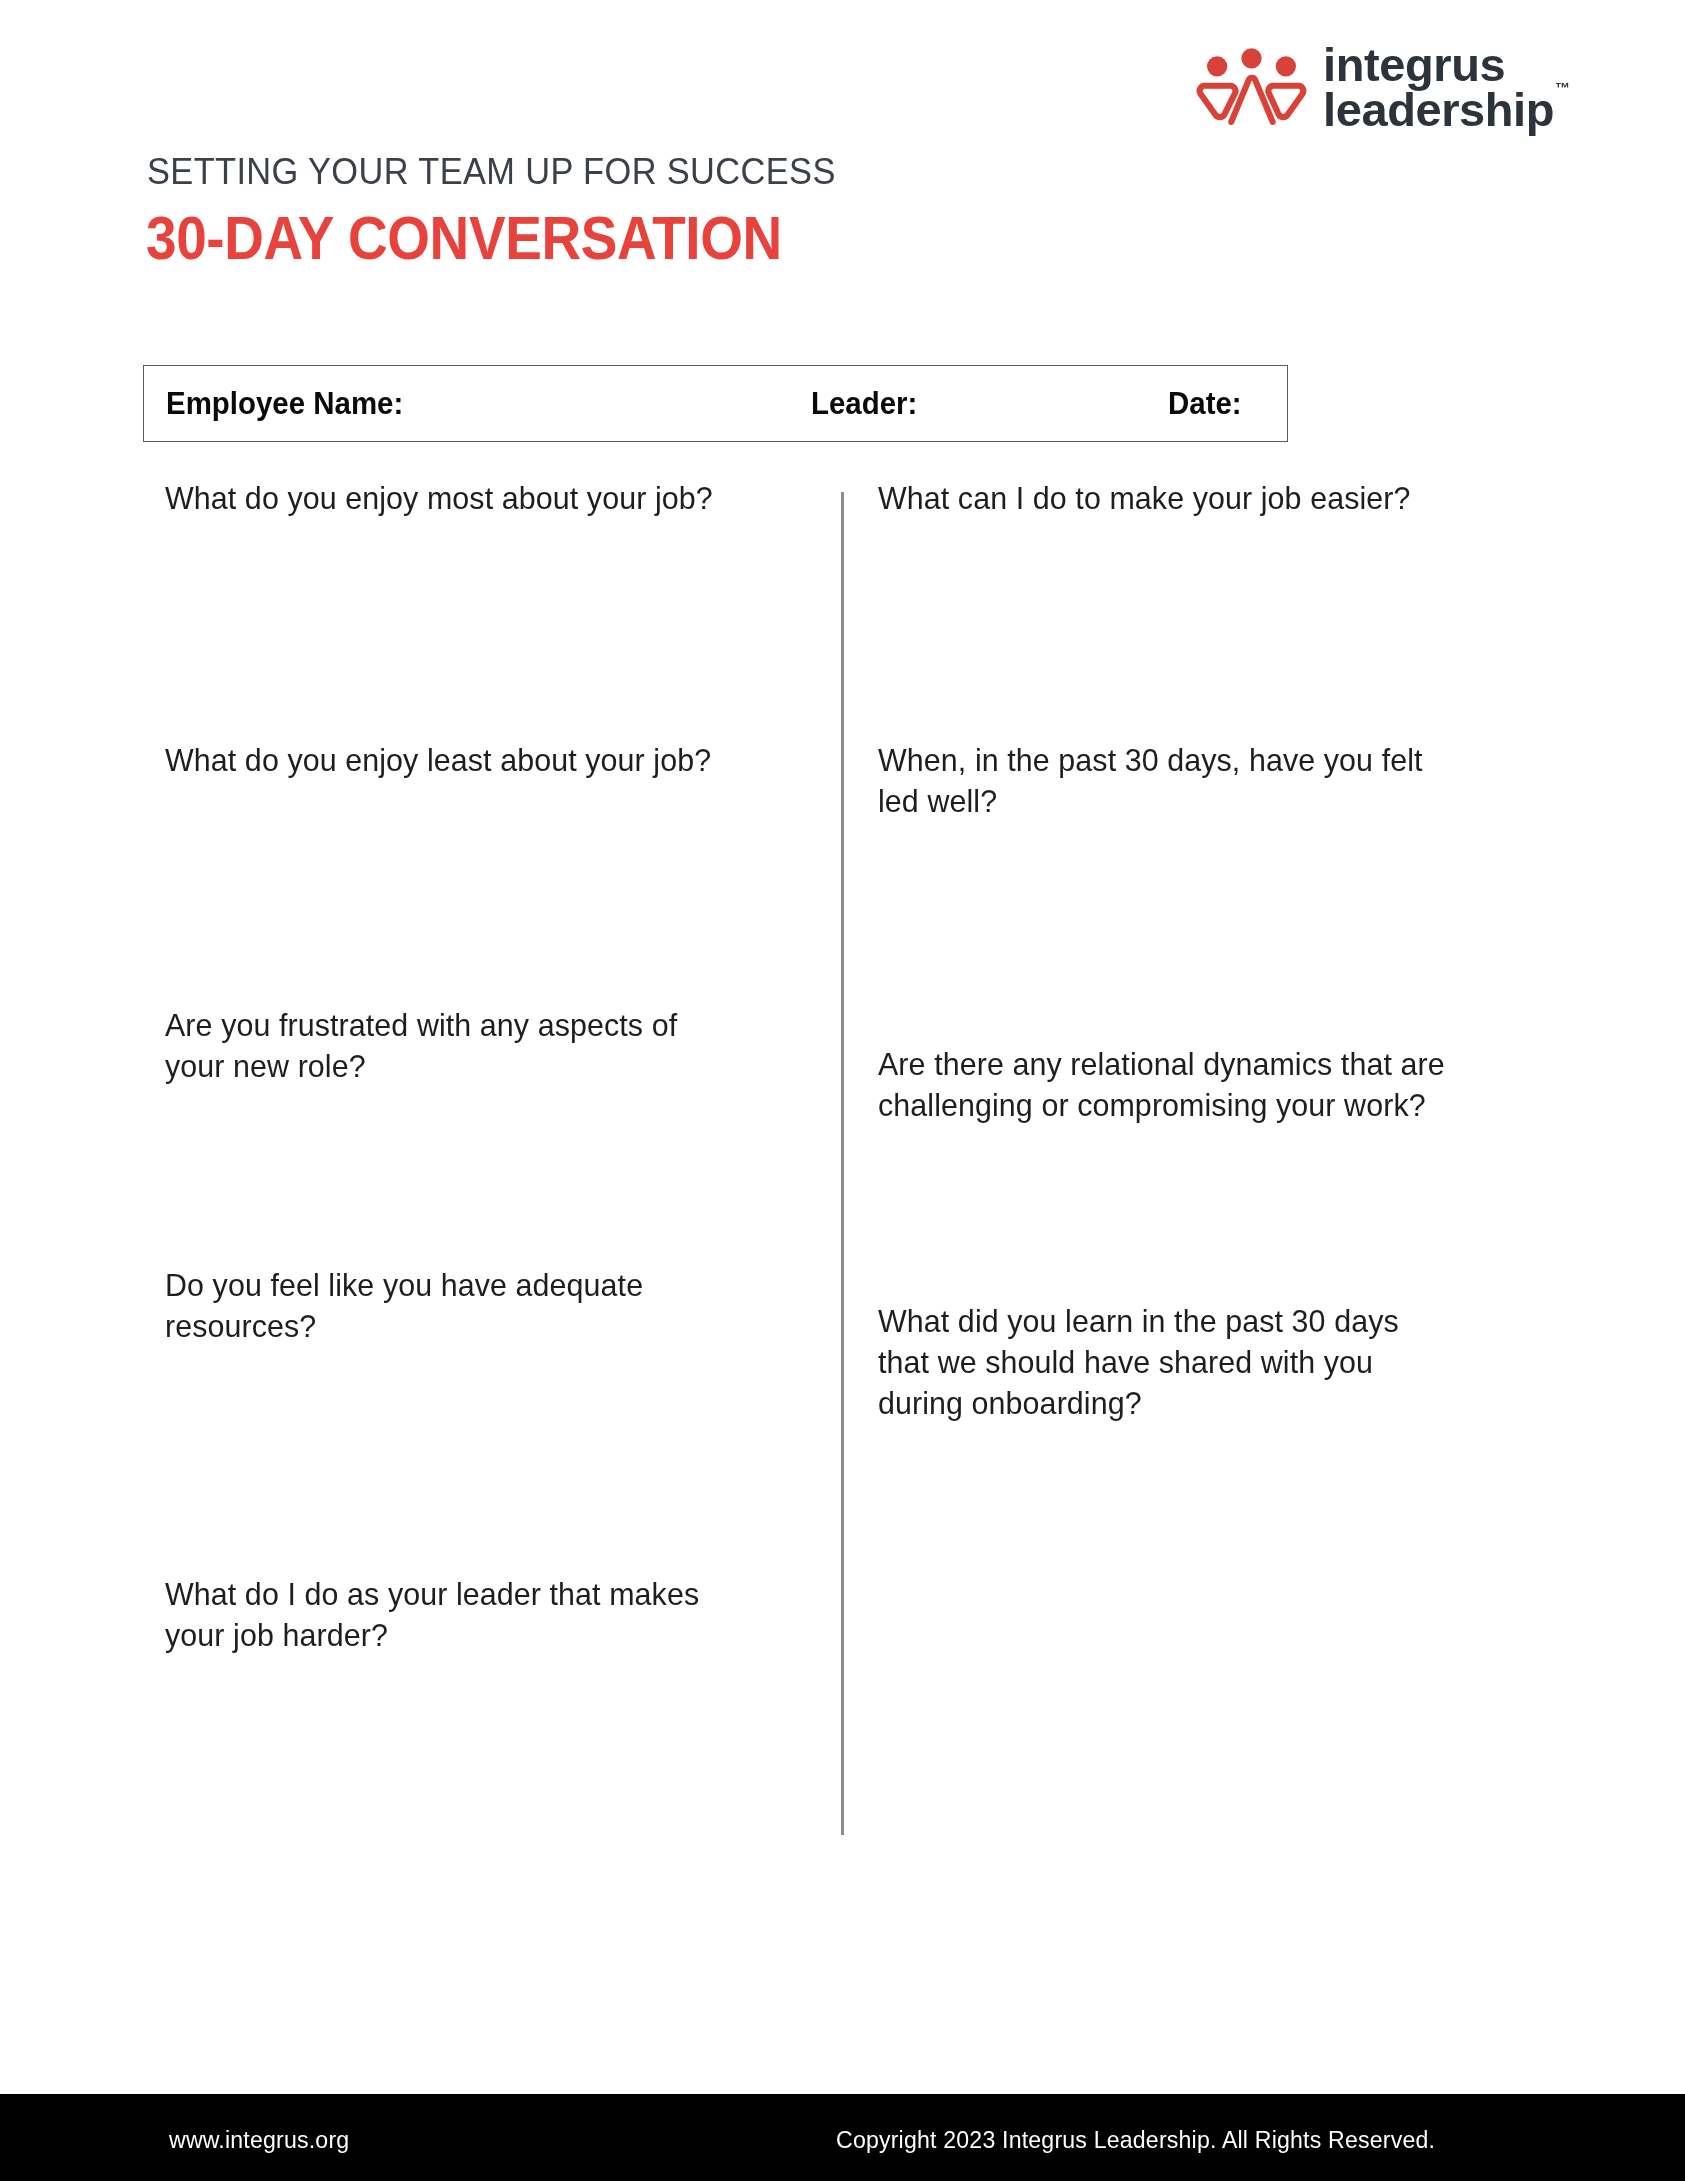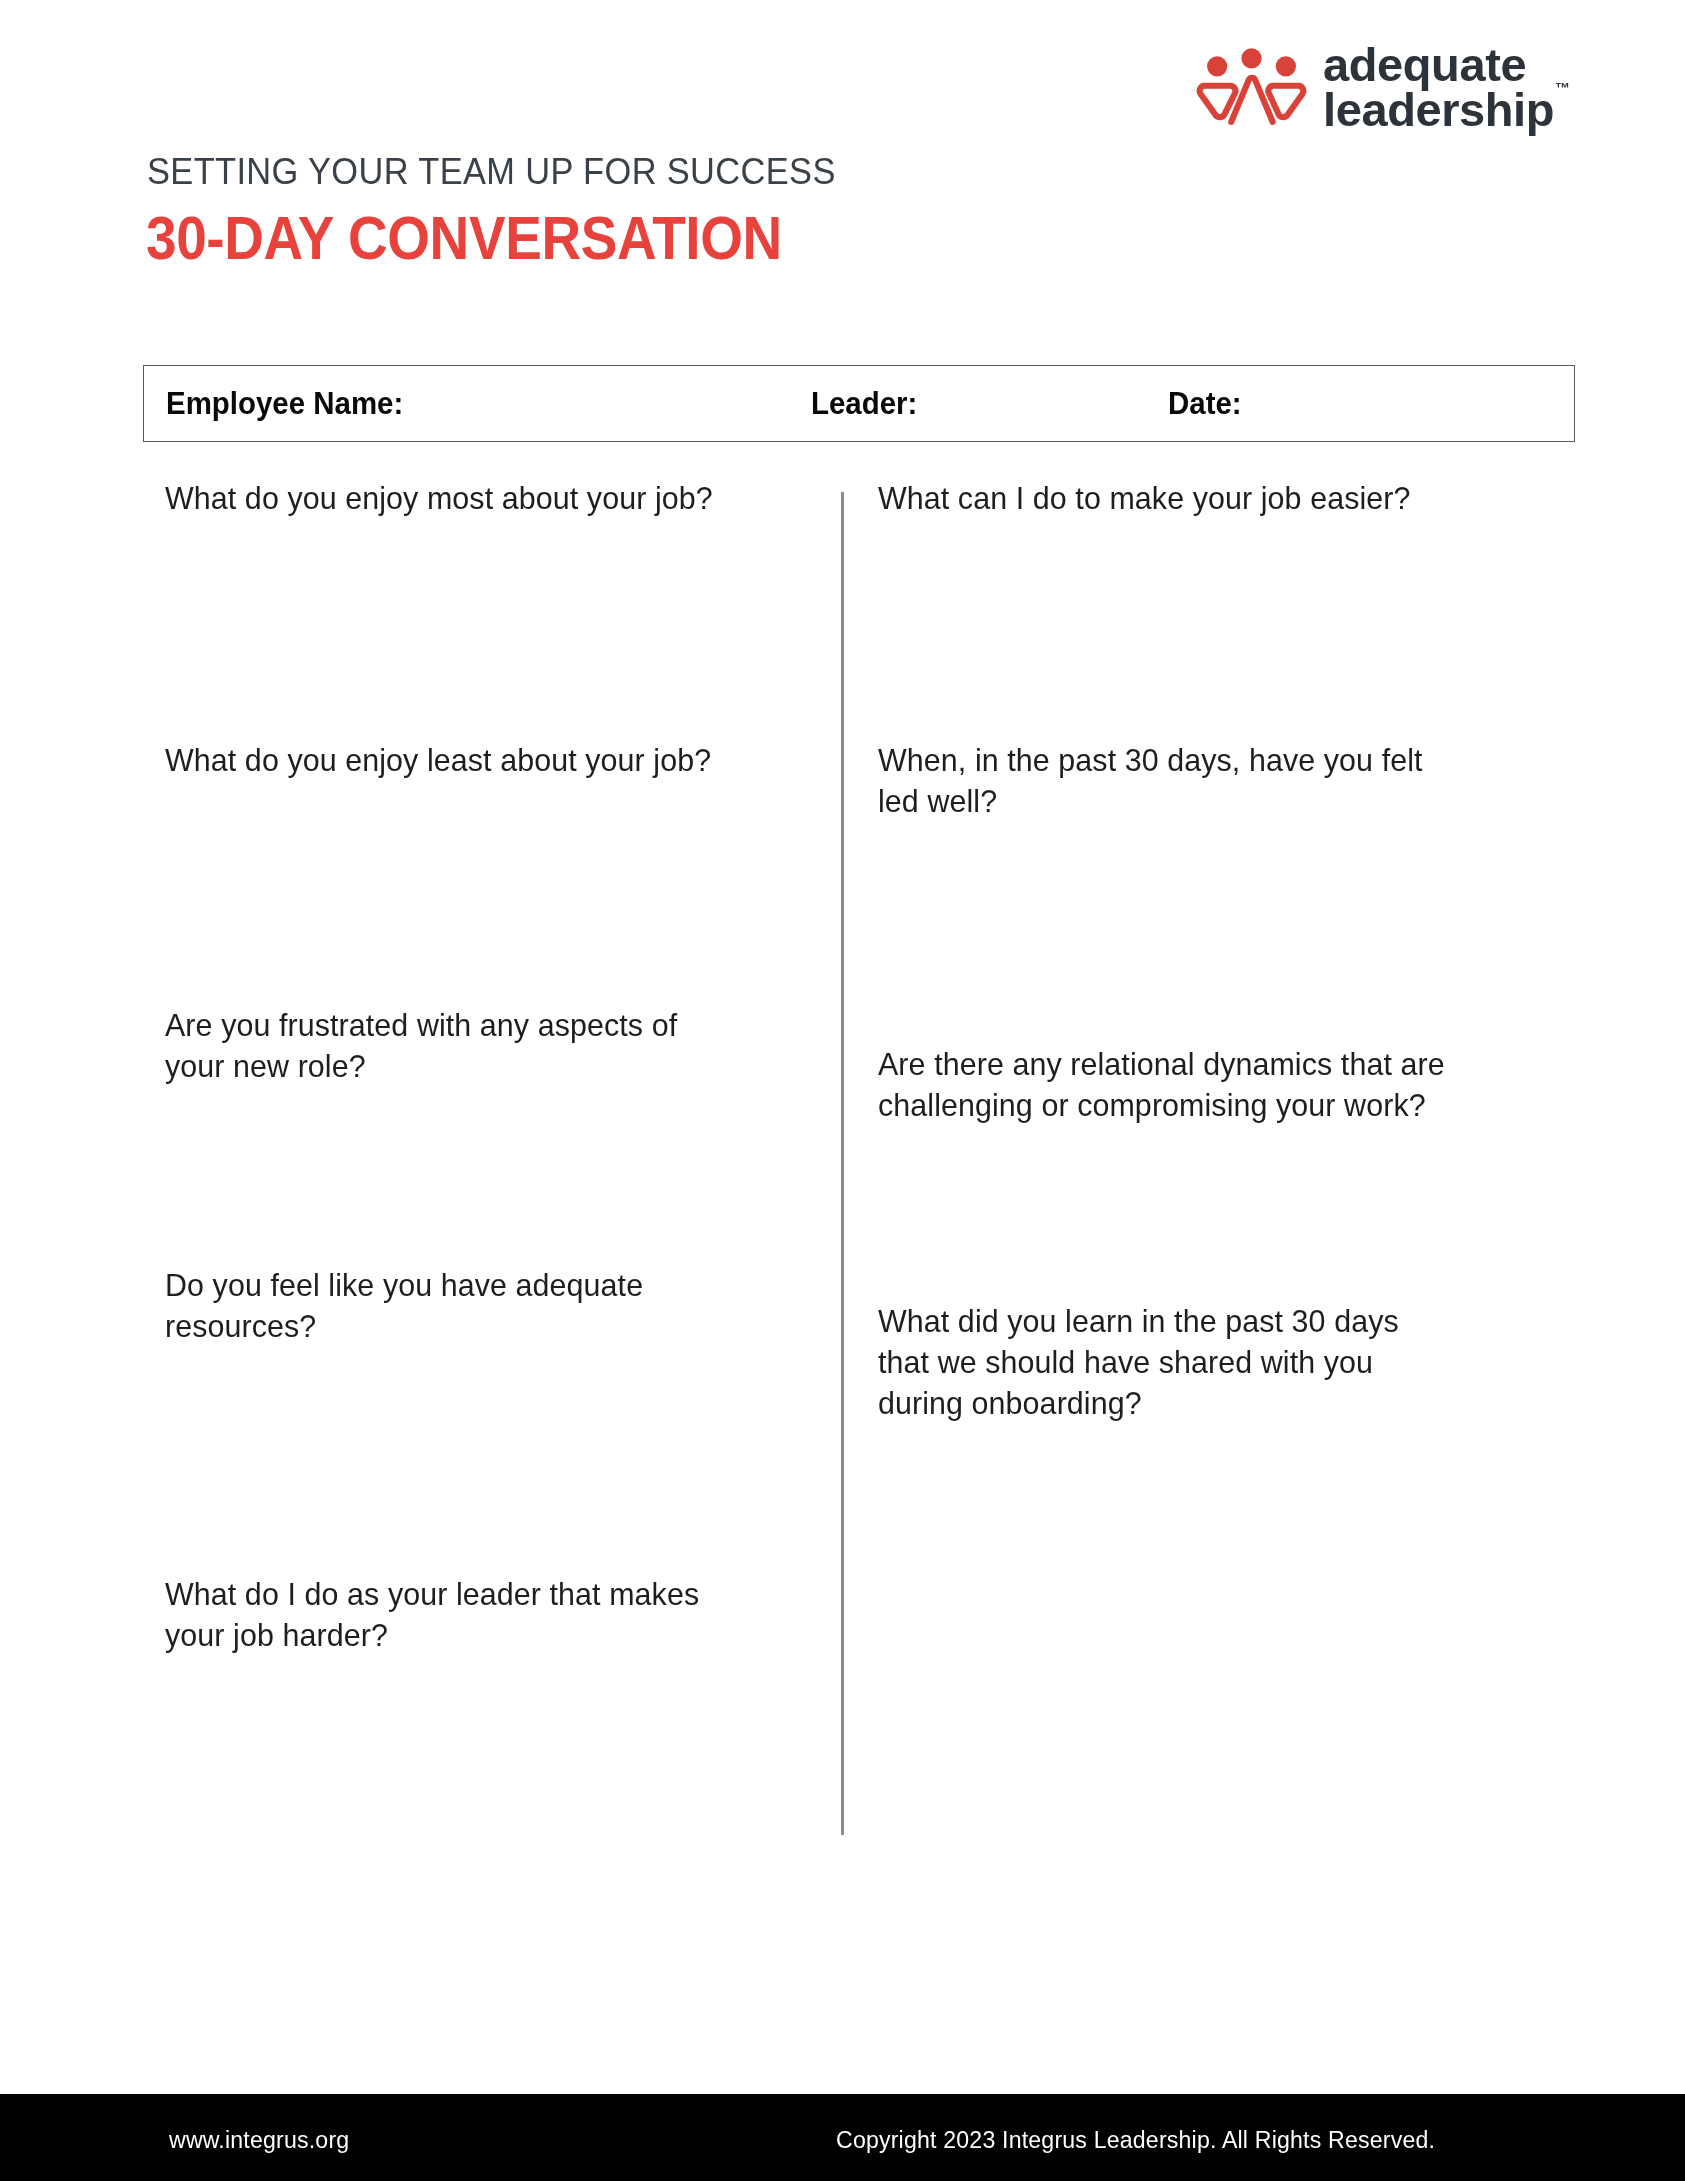--- a/index.html
+++ b/index.html
@@ -85,21 +85,21 @@
     white-space: nowrap;
     transform: scaleX(0.9);
     transform-origin: left center;
   }
 
   
   #info-box {
     position: absolute;
     left: 143px;
     top: 365px;
-    width: 1432px;
+    width: 1145px;
     height: 77px;
     border: 1.8px solid #5A5A5A;
     box-sizing: border-box;
     background: #ffffff;
   }
   .info-label {
     position: absolute;
     top: 19.3px;
     color: #0A0A0A;
     font-family: "Liberation Sans Narrow", "Liberation Sans", sans-serif;
@@ -182,21 +182,21 @@
       <circle cx="63" cy="13" r="11.5" fill="#D94238"></circle>
       <circle cx="102" cy="22" r="11.5" fill="#D94238"></circle>
 
       <path d="M9 44 h30 a6 6 0 0 1 5 9 L32 77 a6 6 0 0 1 -10 0 L5 53 a6 6 0 0 1 4 -9 Z" fill="none" stroke="#D94238" stroke-width="7" stroke-linejoin="round" stroke-linecap="round"></path>
 
       <path d="M87 44 h30 a6 6 0 0 1 4 9 L104 77 a6 6 0 0 1 -10 0 L83 53 a6 6 0 0 1 4 -9 Z" fill="none" stroke="#D94238" stroke-width="7" stroke-linejoin="round" stroke-linecap="round"></path>
 
       <path d="M40 85 L60 37 a4 4 0 0 1 7 0 L87 85" fill="none" stroke="#D94238" stroke-width="7" stroke-linejoin="round" stroke-linecap="round"></path>
     </svg>
     <div id="logo-word">
-      <span class="ln">adequate</span>
+      <span class="ln">integrus</span>
       <span class="ln"><span>leadership</span><span id="logo-tm">™</span></span>
     </div>
   </div>
 
   <div id="subtitle">SETTING YOUR TEAM UP FOR SUCCESS</div>
   <div id="title">30-DAY CONVERSATION</div>
 
   <div id="info-box">
     <div class="info-label" id="label-employee">Employee Name:</div>
     <div class="info-label" id="label-leader">Leader:</div>

